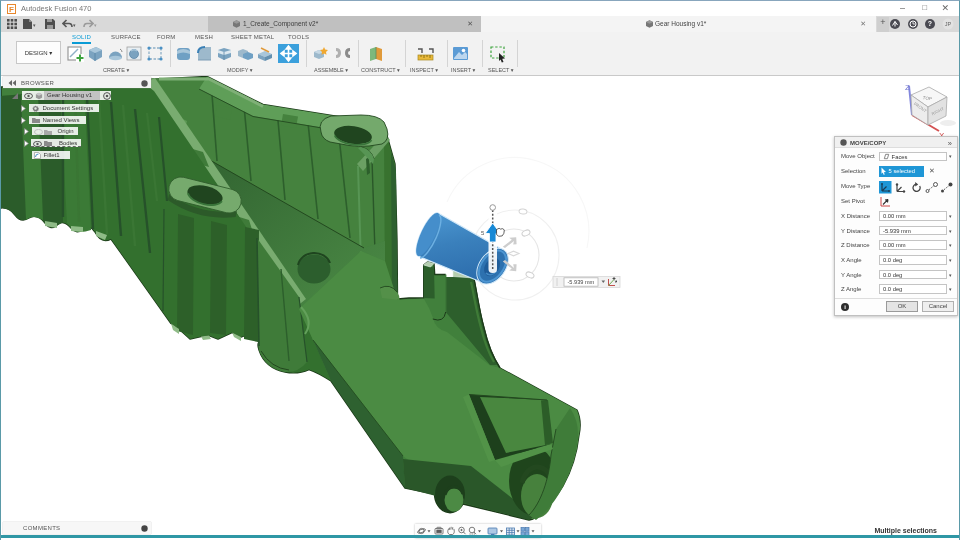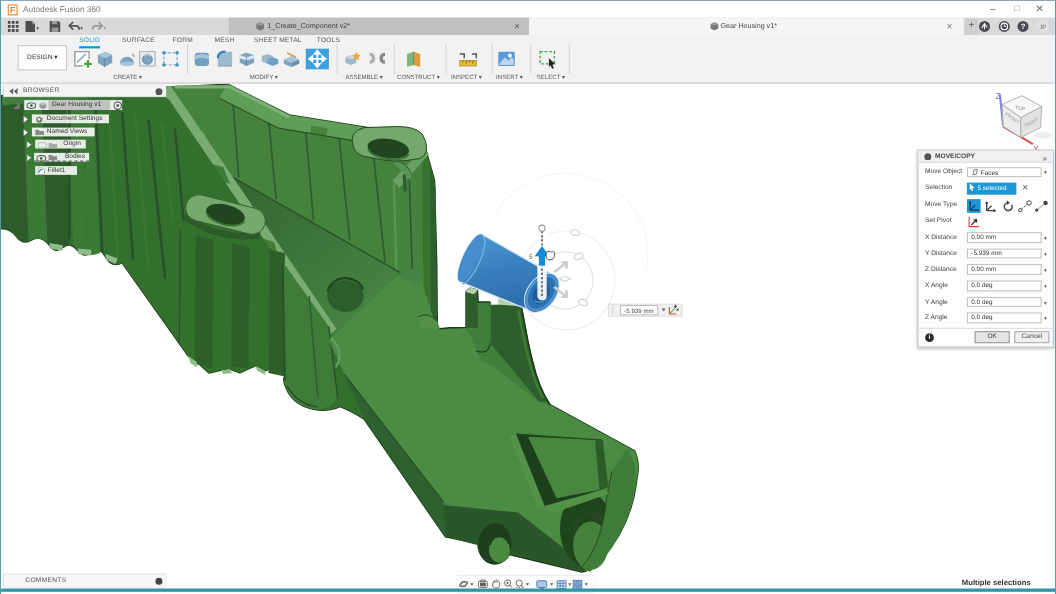--- a/index.html
+++ b/index.html
@@ -252,21 +252,21 @@
       <path d="M946,96 L927,106 L927,124 L945,115 Z" fill="#e2e2e2" stroke="#aaa" stroke-width=".8"></path>
       <text x="922" y="99" font-size="4.5" fill="#888" transform="rotate(9 928 96)">TOP</text>
       <text x="912" y="107" font-size="4.2" fill="#999" transform="rotate(35 918 106)">FRONT</text>
       <text x="930" y="112" font-size="4.2" fill="#999" transform="rotate(-27 936 110)">RIGHT</text>
       <ellipse cx="947" cy="122" rx="8" ry="3" fill="#eee"></ellipse>
     </g>
   </svg>
 
   <div id="titlebar" class="abs">
     <div class="tlogo">F</div>
-      <div class="ttext">Autodesk Fusion 360</div>
+      <div class="ttext">Autodesk Fusion 470</div>
     <div class="wbtn" style="right:54px;">–</div>
     <div class="wbtn" style="right:32px;font-size:8px;">□</div>
     <div class="wbtn" style="right:10px;">✕</div>
   </div>
 
   <div id="qat" class="abs">
     <div class="qicon" style="left:6px;top:3px;"><svg width="10" height="10" viewBox="0 0 10 10">
           <g fill="#4d4d4d">
             <rect x="0" y="0" width="2.6" height="2.6"></rect>
             <rect x="3.7" y="0" width="2.6" height="2.6"></rect>

